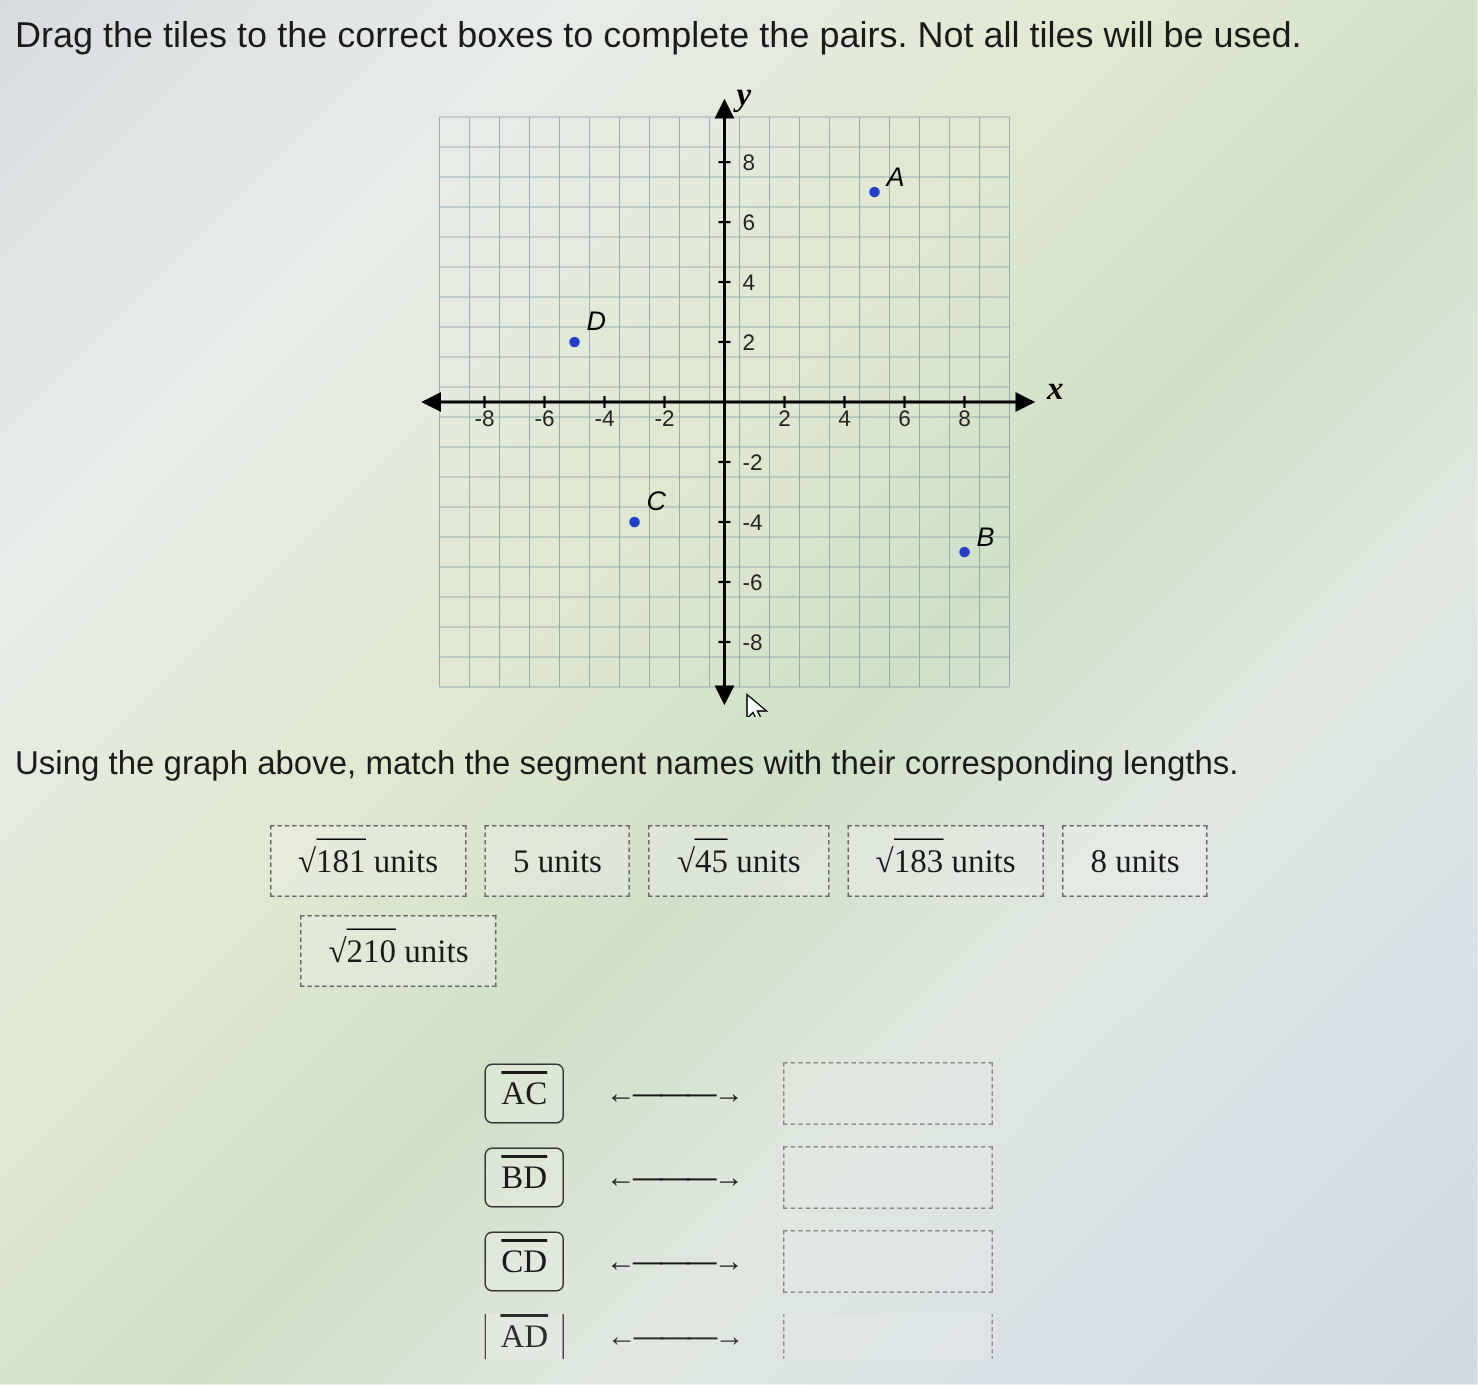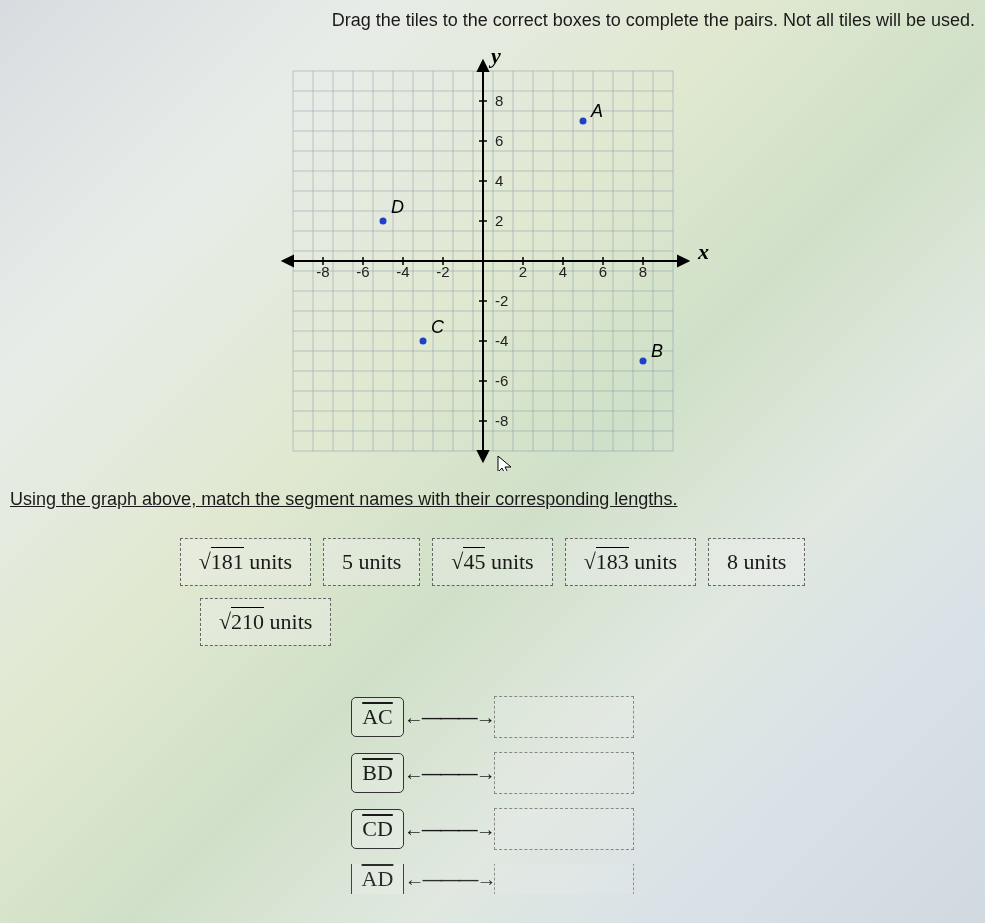--- a/index.html
+++ b/index.html
@@ -8,32 +8,30 @@
     width: 985px;
     height: 923px;
     font-family: Arial, sans-serif;
     background: linear-gradient(135deg, #d8dce0 0%, #e8ece8 20%, #e0e8d0 40%, #d0e0c8 55%, #e0e8e0 70%, #d8e0e8 85%, #d0d8e0 100%);
     position: relative;
     overflow: hidden;
     color: #1a1a1a;
   }
   .instruction {
     padding: 10px 10px 0 10px;
-    font-size: 18px;
-    text-align: right;
+    font-size: 24px;
   }
   .graph-wrapper {
     display: flex;
     justify-content: center;
     padding: 20px 0 10px 0;
   }
   .sub-instruction {
     padding: 8px 10px;
-    font-size: 18px;
-    text-decoration: underline;
+    font-size: 22px;
   }
   .tiles-area {
     padding: 20px 40px;
     display: flex;
     flex-wrap: wrap;
     gap: 12px;
     align-items: center;
     justify-content: center;
   }
   .tile {
@@ -59,21 +57,21 @@
   .matches {
     margin: 30px auto 0 auto;
     display: flex;
     flex-direction: column;
     gap: 14px;
     align-items: center;
   }
   .match-row {
     display: flex;
     align-items: center;
-    gap: 0;
+    gap: 28px;
   }
   .seg-box {
     border: 1px solid #333;
     border-radius: 5px;
     padding: 6px 10px;
     font-family: 'Times New Roman', serif;
     font-size: 22px;
     background: rgba(255,255,255,0.2);
     position: relative;
   }

